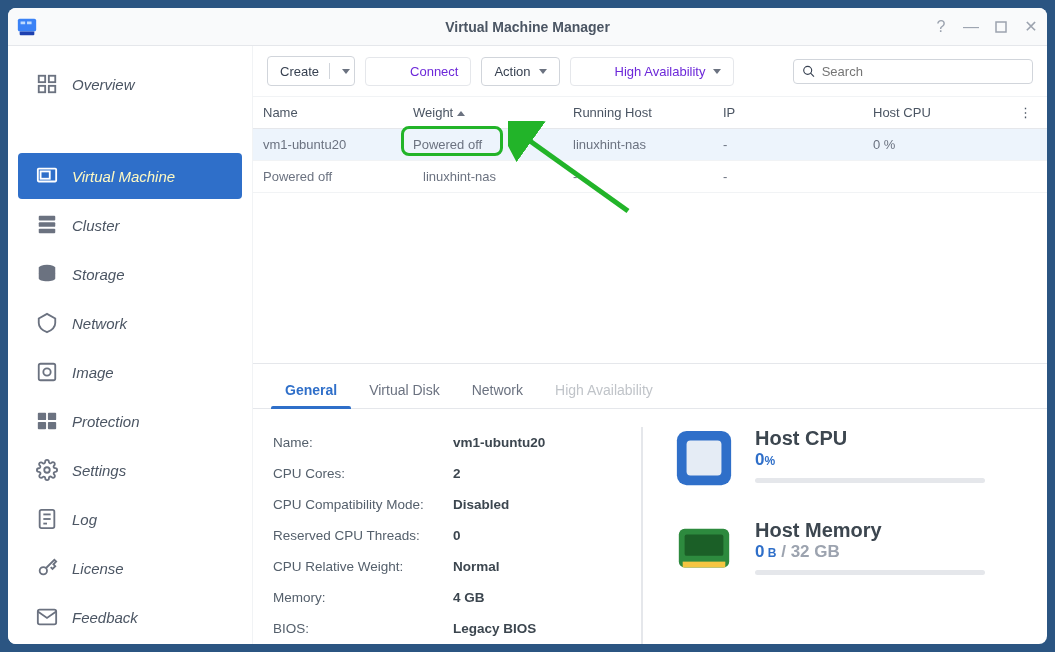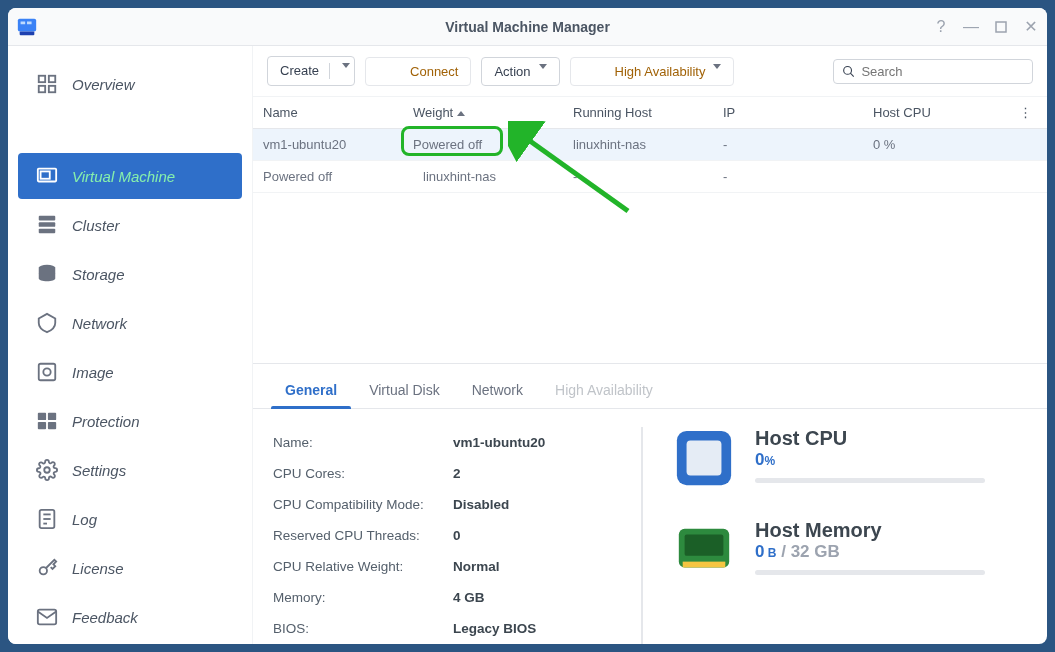--- a/index.html
+++ b/index.html
@@ -6,31 +6,31 @@
 body { background: #2b5582; padding: 8px; width: 1055px; height: 652px; overflow: hidden; }
 .window { background: #fff; width: 100%; height: 100%; border-radius: 8px; display: flex; flex-direction: column; overflow: hidden; }
 .titlebar { height: 38px; background: #f9fafb; border-bottom: 1px solid #e5e7eb; display: flex; align-items: center; padding: 0 8px; position: relative; }
 .titlebar-icon { width: 22px; height: 22px; display:flex; align-items:center; justify-content:center; }
 .titlebar-title { position:absolute; left:0; right:0; text-align:center; font-weight:700; color:#4b5563; font-size:14px; pointer-events:none;}
 .titlebar-controls { margin-left:auto; display:flex; gap:14px; color:#9ca3af;}
 .titlebar-controls span { width:16px; height:16px; display:inline-flex; align-items:center; justify-content:center; cursor:pointer;}
 .body { flex:1; display:flex; overflow:hidden; }
 .sidebar { width: 245px; background:#fff; border-right:1px solid #f1f3f5; padding-top:12px;}
 .sidebar-item { display:flex; align-items:center; gap:14px; padding:12px 18px; color:#4b5563; font-size:15px; cursor:pointer; border-radius:4px; margin:3px 10px;font-style:italic;}
-.sidebar-item.active { background:#2f6fc9; color:#86efac;margin-top:46px;}
+.sidebar-item.active { background:#2f6fc9; color:#fef9c3;margin-top:46px;}
 .sidebar-item .icon { width:22px; height:22px; display:flex; align-items:center; justify-content:center; color:inherit;}
 .sidebar-item svg { width:22px; height:22px; }
 .main { flex:1; display:flex; flex-direction:column; overflow:hidden; }
 .toolbar { display:flex; align-items:center; gap:10px; padding:10px 14px; border-bottom:1px solid #f1f3f5; }
-.btn { background:#fff; border:1px solid #d1d5db; border-radius:4px; color:#374151; font-size:13px; padding:6px 12px; display:inline-flex; gap:6px; cursor:pointer;}
+.btn { background:#fff; border:1px solid #d1d5db; border-radius:4px; color:#374151; font-size:13px; padding:6px 12px; display:inline-flex; align-items:center; gap:6px; cursor:pointer;}
 .btn.split { padding-right:4px; }
 .btn.split .divider { width:1px; height:16px; background:#d1d5db; margin:0 4px;}
 .btn .caret {width:0;height:0;border-left:4px solid transparent;border-right:4px solid transparent;border-top:5px solid #6b7280; margin-left:2px;}
-.btn.disabled { color:#a16207; cursor:default; border-color:#e5e7eb;padding-left:44px;}
-.search { margin-left:auto; border:1px solid #d1d5db; border-radius:4px; display:flex; align-items:center; padding:4px 8px; width:200px; background:#fff;}
+.btn.disabled { color:#6d28d9; cursor:default; border-color:#e5e7eb;padding-left:44px;}
+.search { margin-left:auto; border:1px solid #d1d5db; border-radius:4px; display:flex; align-items:center; padding:4px 8px; width:240px; background:#fff;}
 .search input { border:none; outline:none; font-size:13px; width:100%; margin-left:6px; color:#374151;}
 .table { width:100%; font-size:13px; color:#4b5563; }
 .thead { display:flex; border-bottom:1px solid #e5e7eb; }
 .th { padding:8px 10px; font-weight:400; color:#4b5563; position:relative;}
 .th.sorted { color:#4b5563; }
 .th .sort-caret { width:0; height:0; border-left:4px solid transparent; border-right:4px solid transparent; border-bottom:5px solid #6b7280; display:inline-block; margin-left:4px; vertical-align:middle;}
 .col-name{width:150px;} .col-status{width:160px;} .col-host{width:150px;} .col-ip{width:150px;} .col-cpu{width:140px;} .col-more{flex:1; text-align:right; padding-right:15px;}
 .tr { display:flex; border-bottom:1px solid #f1f3f5;}
 .tr.selected { background:#edf4fc;}
 .td { padding:8px 10px; color:#6b7280;}

